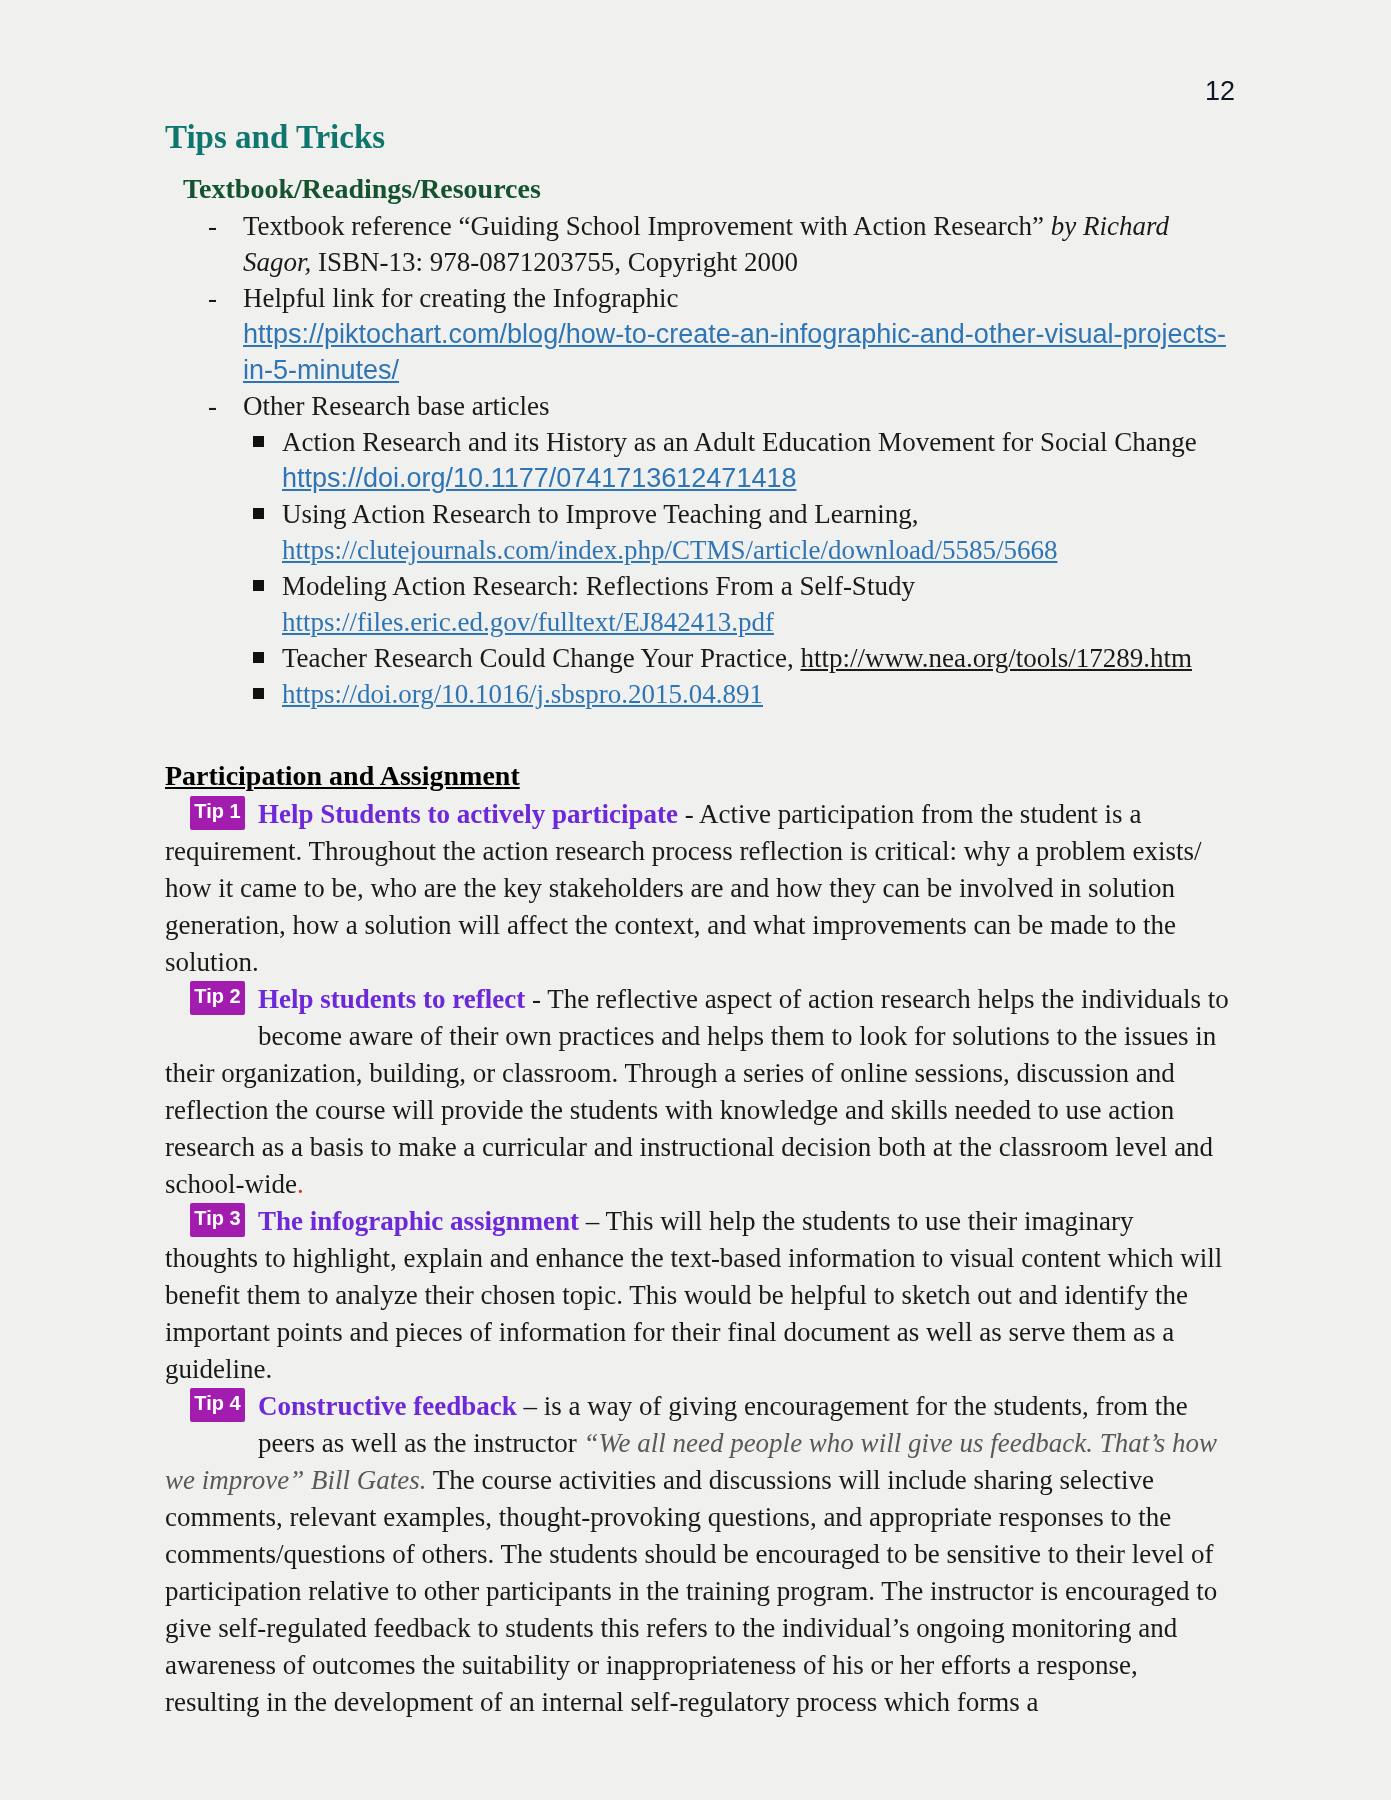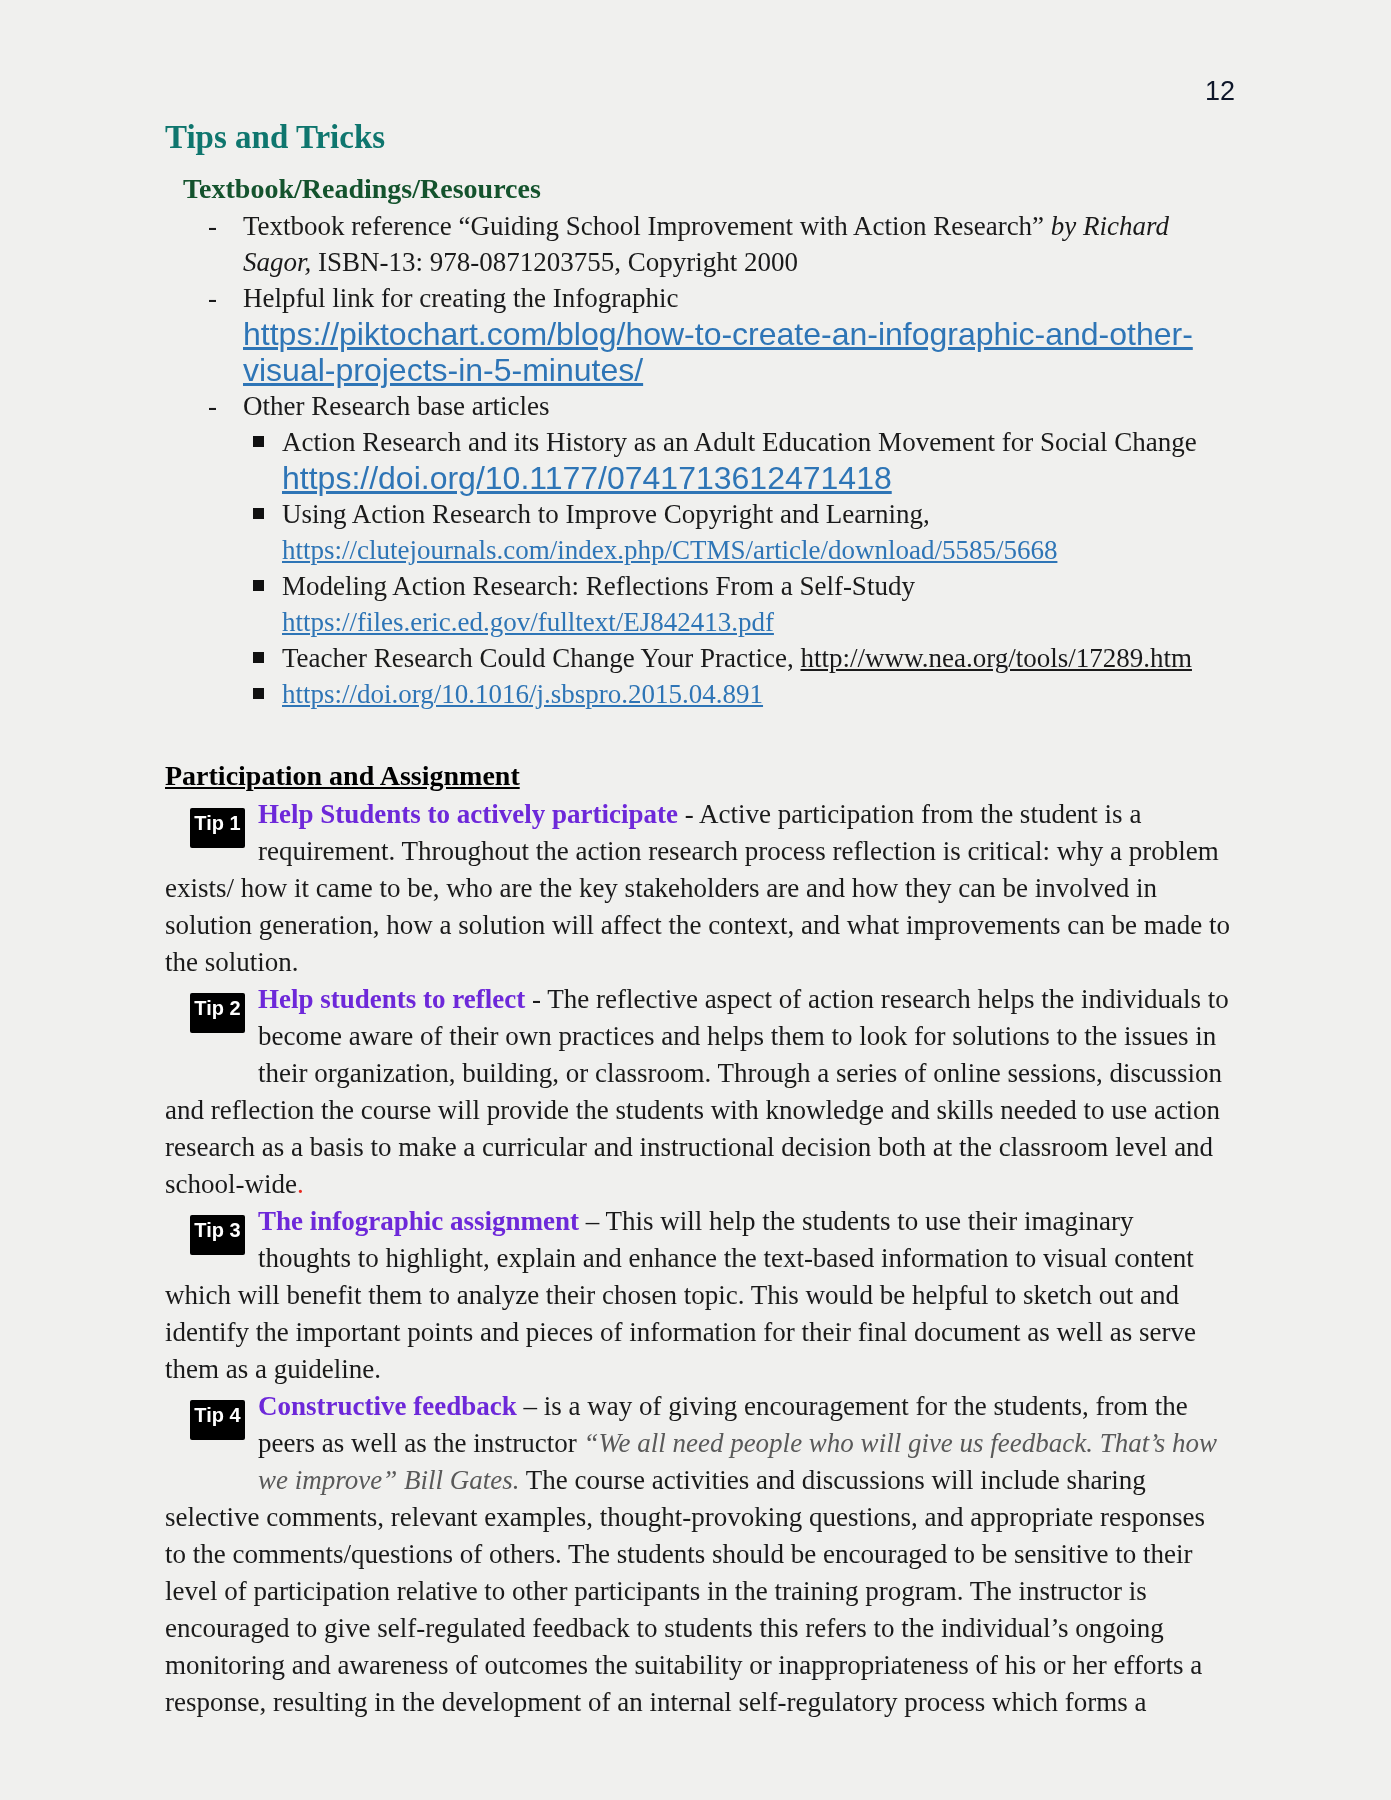--- a/index.html
+++ b/index.html
@@ -27,33 +27,33 @@
   }
   .list { font-size:27px; line-height:36px; }
   .b1 { position:relative; padding-left:78px; }
   .b1 > .dash { position:absolute; left:43px; top:0; }
   .b2 { position:relative; padding-left:117px; }
   .b2 > .sq {
     position:absolute; left:88px; top:12px;
     width:11px; height:11px; background:#111111;
   }
   a.link { color:#2e75b6; text-decoration:underline; cursor:pointer; }
-  a.sans { font-family:"Liberation Sans", sans-serif; font-size:32px; }
+  a.sans { font-family:"Liberation Sans", sans-serif; font-size:27px; }
   a.block { display:block; }
   a.dark { color:#1a1a1a; }
   .section-heading {
     font-size:28px; font-weight:bold; color:#000;
     margin:44px 0 0 0; line-height:40px;text-decoration:underline;
   }
   .tip { font-size:27px; line-height:37px; margin:0; }
   .tip b { color:#6d28d9; }
   .badge {
-    float:left; width:55px; height:40px;
-    margin:12px 13px 0 25px;
-    background:#000000; color:#ffffff;
+    float:left; width:55px; height:34px;
+    margin:0 13px 0 25px;
+    background:#a21caf; color:#ffffff;
     font-family:"Liberation Sans", sans-serif;
     font-size:20px; font-weight:bold;
     text-align:center; line-height:30px;
     border-radius:2px;
   }
   .badge.tall { margin-bottom:28px; }
   .quote { font-style:italic; color:#595959; }
   .red { color:#e8291f; }
 </style>
 </head>
@@ -82,21 +82,21 @@
       <div class="b1">
         <span class="dash">-</span><span>Other Research base articles</span>
       </div>
 
       <div class="b2">
         <span class="sq"></span><span>Action Research and its History as an Adult Education Movement for Social Change</span>
         <a class="link sans block">https://doi.org/10.1177/0741713612471418</a>
       </div>
 
       <div class="b2">
-        <span class="sq"></span><span>Using Action Research to Improve Copyright and Learning,</span>
+        <span class="sq"></span><span>Using Action Research to Improve Teaching and Learning,</span>
         <a class="link block">https://clutejournals.com/index.php/CTMS/article/download/5585/5668</a>
       </div>
 
       <div class="b2">
         <span class="sq"></span><span>Modeling Action Research: Reflections From a Self-Study</span>
         <a class="link block">https://files.eric.ed.gov/fulltext/EJ842413.pdf</a>
       </div>
 
       <div class="b2">
         <span class="sq"></span><span>Teacher Research Could Change Your Practice, </span><a class="link dark">http://www.nea.org/tools/17289.htm</a>

